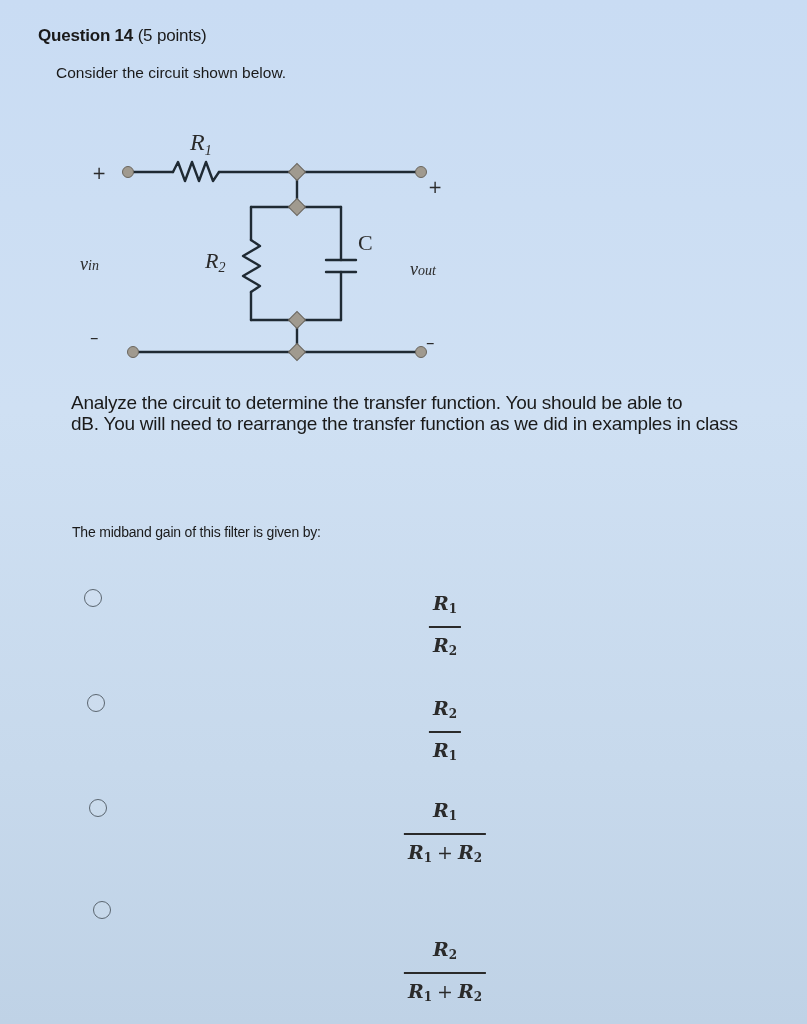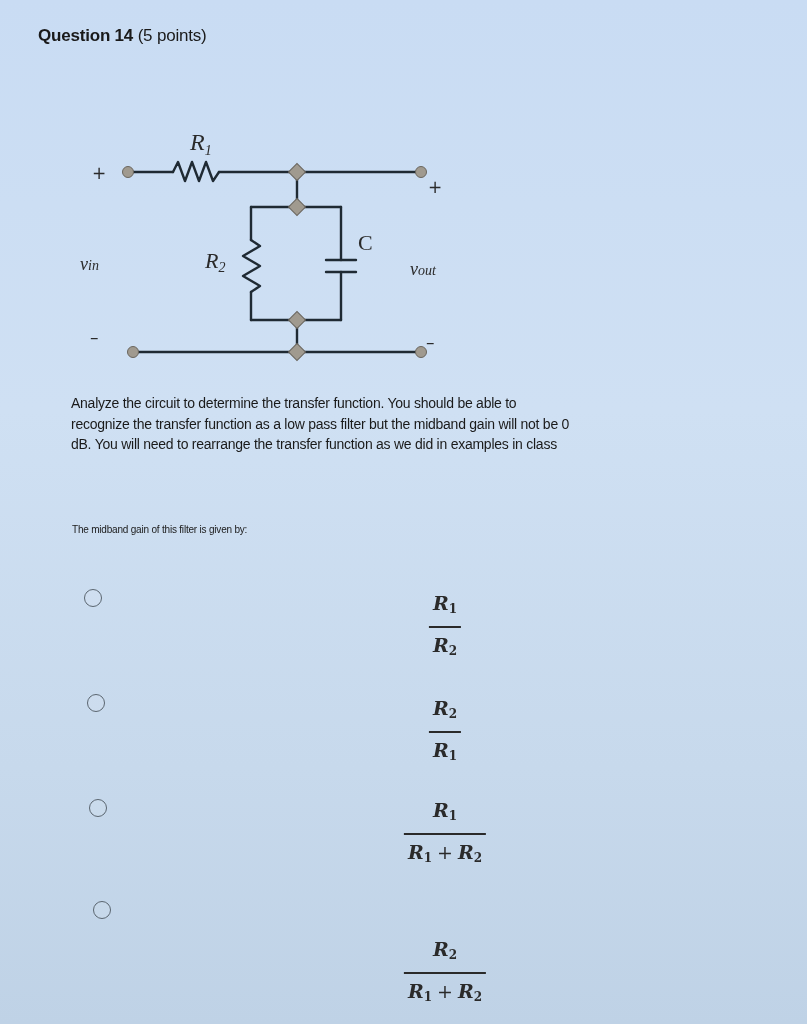--- a/index.html
+++ b/index.html
@@ -46,33 +46,33 @@
     left: 60px;
     top: 110px;
     width: 400px;
     height: 260px;
   }
   .paragraph {
     position: absolute;
     left: 63px;
     top: 393px;
     width: 730px;
-    font-size: 14px;
+    font-size: 19px;
     line-height: 20.5px;
     letter-spacing: -0.25px;
   }
   .paragraph .line {
     display: block;
     white-space: nowrap;
   }
   .prompt {
     position: absolute;
     left: 64px;
     top: 524px;
-    font-size: 10px;
+    font-size: 14px;
     letter-spacing: -0.2px;
     white-space: nowrap;
   }
   .option {
     position: absolute;
     left: 0;
     width: 807px;
   }
   .radio {
     position: absolute;
@@ -121,20 +121,21 @@
 </head>
 <body>
 
 <div class="page">
 
   <div class="q-header">
     <span class="q-title">Question 14</span>
     <span class="q-points">(5 points)</span>
   </div>
 
+  <div class="q-intro">Consider the circuit shown below.</div>
 
   <svg class="circuit" viewBox="0 0 400 260" width="400" height="260" xmlns="http://www.w3.org/2000/svg">
     <g stroke="#1f2a33" stroke-width="2.4" fill="none" stroke-linejoin="round" stroke-linecap="round">
 
       <line x1="60" y1="62" x2="105" y2="62"></line>
 
       <polyline points="105,62 110,52 117,71 124,52 131,71 138,52 145,71 151,62"></polyline>
 
       <line x1="151" y1="62" x2="353" y2="62"></line>
 
@@ -187,21 +188,20 @@
     <g font-family="DejaVu Sans, sans-serif" fill="#2a2a2a" font-size="17">
       <text x="24" y="69">+</text>
       <text x="360" y="83">+</text>
       <text x="22" y="233">–</text>
       <text x="358" y="238">–</text>
     </g>
   </svg>
 
   <div class="paragraph">
     <span class="line">Analyze the circuit to determine the transfer function. You should be able to</span>
-    <span class="line">recognize the transfer function as a low pass filter but the midband gain will not be 0</span>
     <span class="line">dB. You will need to rearrange the transfer function as we did in examples in class</span>
   </div>
 
   <div class="prompt">The midband gain of this filter is given by:</div>
 
   <div class="option">
     <div class="radio" style="left:76px; top:589px;"></div>
     <div class="frac" style="left:437px; top:592px;">
       <div class="num"><span>R</span><sub>1</sub></div>
       <div class="bar"></div>

